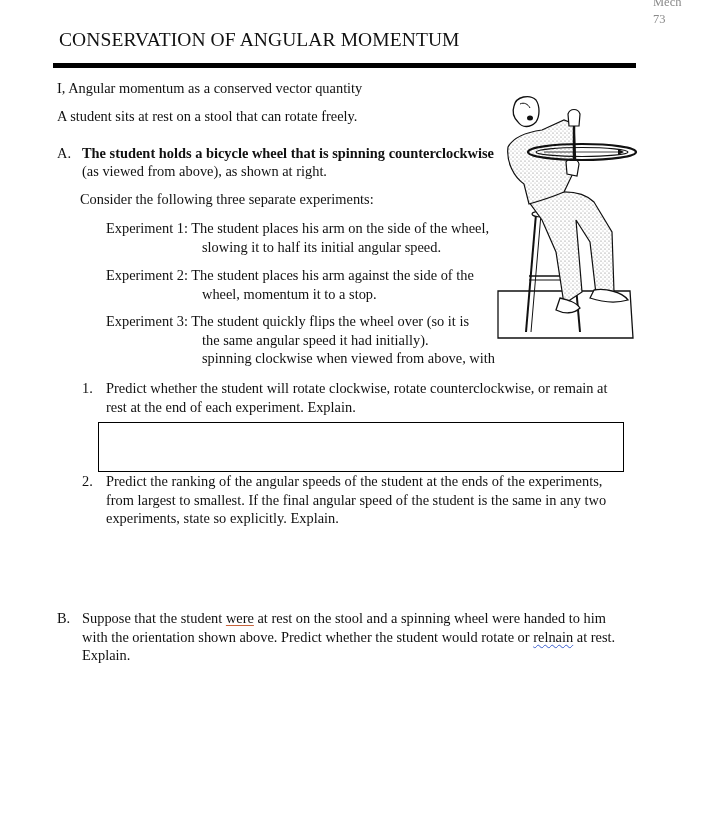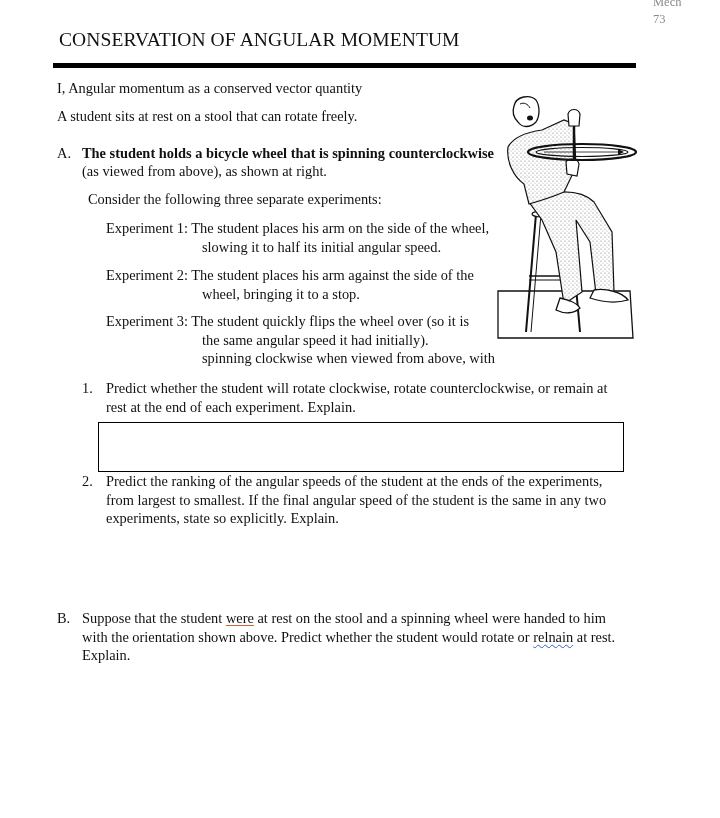--- a/index.html
+++ b/index.html
@@ -8,21 +8,21 @@
   .abs { position:absolute; }
   .corner { left:653px; top:-6px; font-size:12.5px; color:#8a8a8a; line-height:17px; }
   .title { left:59px; top:29px; font-size:19.5px; color:#111; letter-spacing:0.1px; white-space:nowrap; }
   .rule { left:53px; top:63px; width:583px; height:5px; background:#000; }
   .t { font-size:14.4px; line-height:18.5px; white-space:nowrap; }
   .sec-heading { left:57px; top:79px; }
   .intro { left:57px; top:107px; }
   .label-A { left:57px; top:144px; }
   .a-line1 { left:82px; top:144px;font-weight:bold; }
   .a-line2 { left:82px; top:162px; }
-  .consider { left:88px; top:190px; }
+  .consider { left:80px; top:190px; }
   .exp-row { position:absolute; left:82px; width:394px; font-size:14.4px; line-height:18.5px;margin-left:24px; }
   .exp-label { white-space:nowrap; }
   .exp-cont { padding-left:96px; white-space:nowrap; }
   .exp1 { top:219px; }
   .exp2 { top:266px; }
   .exp3 { top:312px; }
   .num { position:absolute; font-size:14.4px; line-height:18.5px; }
   .q1-num { left:82px; top:379px; }
   .q1-text { left:106px; top:379px; }
   .answer-box { left:98px; top:422px; width:524px; height:48px; border:1.3px solid #000; background:#fff; }
@@ -58,21 +58,21 @@
     <span>The student places his arm on the side of the wheel,</span>
   </div>
   <div class="exp-cont">slowing it to half its initial angular speed.</div>
 </div>
 
 <div class="exp-row exp2">
   <div class="exp-label">
     <span>Experiment 2:</span>
     <span>The student places his arm against the side of the</span>
   </div>
-  <div class="exp-cont">wheel, bringing it to a stop.</div>
+  <div class="exp-cont">wheel, momentum it to a stop.</div>
 </div>
 
 <div class="exp-row exp3">
   <div class="exp-label">
     <span>Experiment 3:</span>
     <span>The student quickly flips the wheel over (so it is</span>
   </div>
   <div class="exp-cont">the same angular speed it had initially).</div>
   <div class="exp-cont">spinning clockwise when viewed from above, with</div>
 </div>

